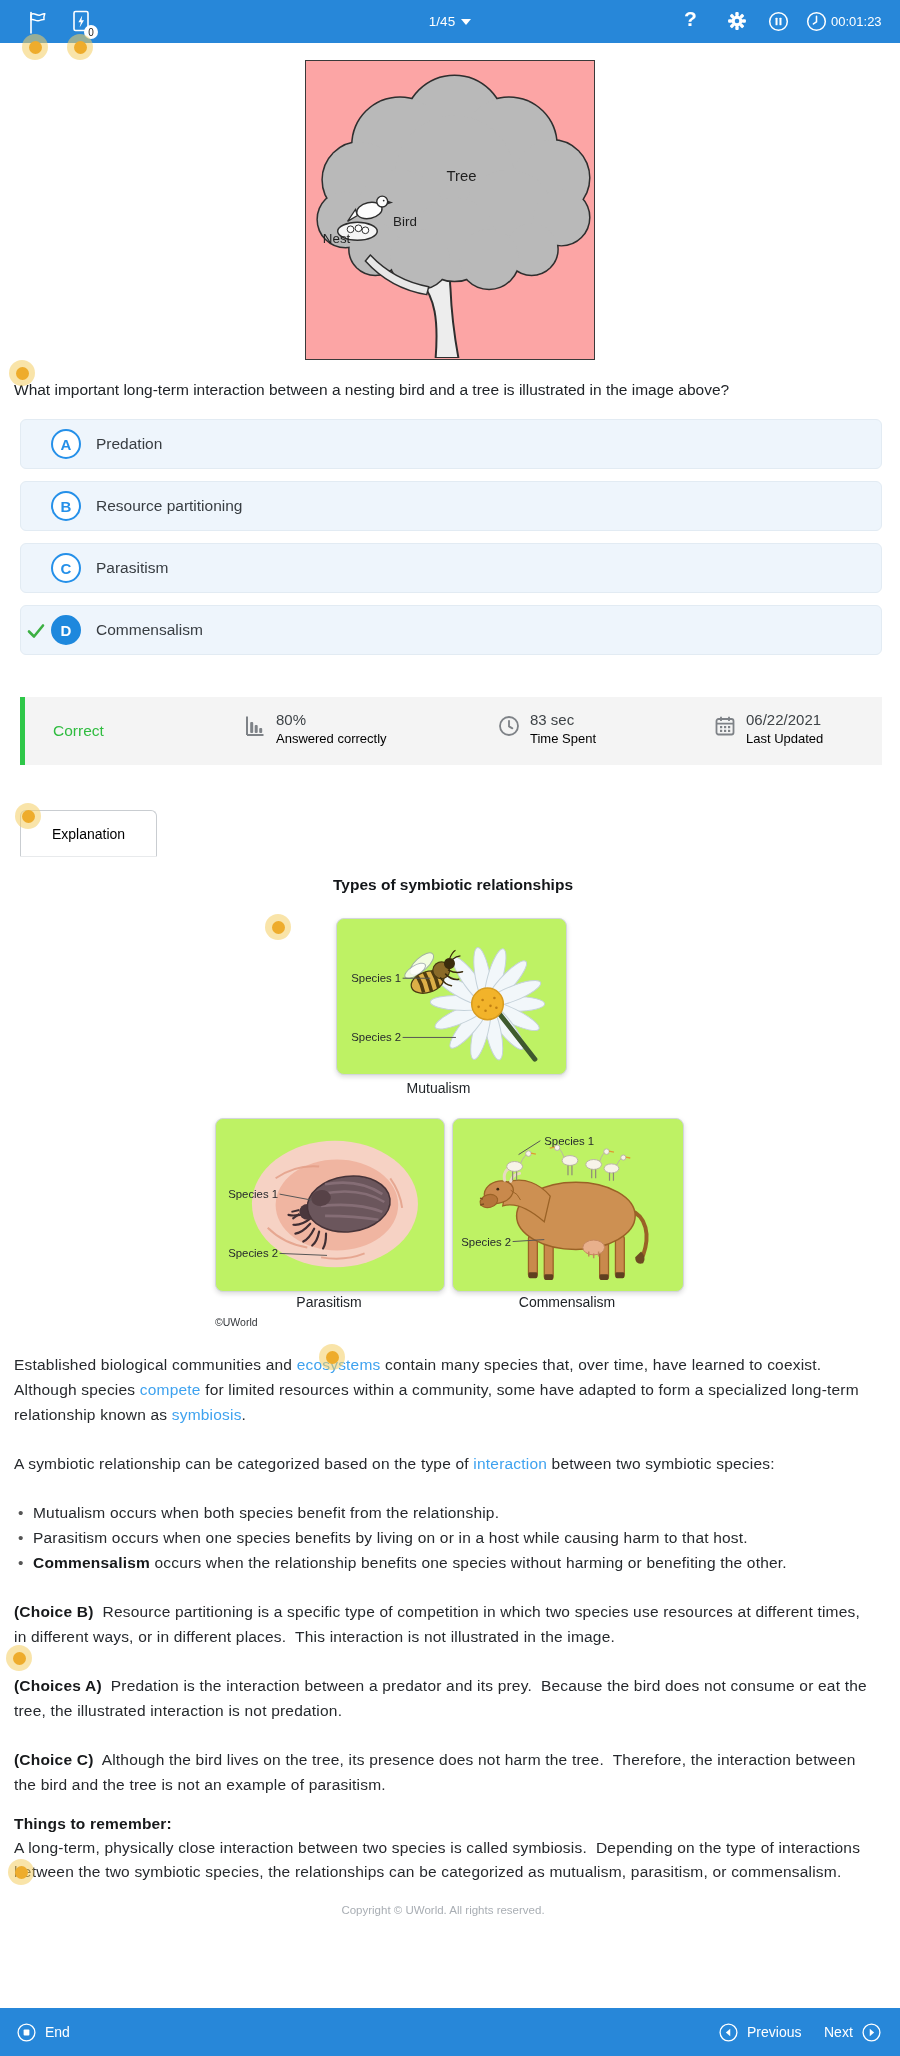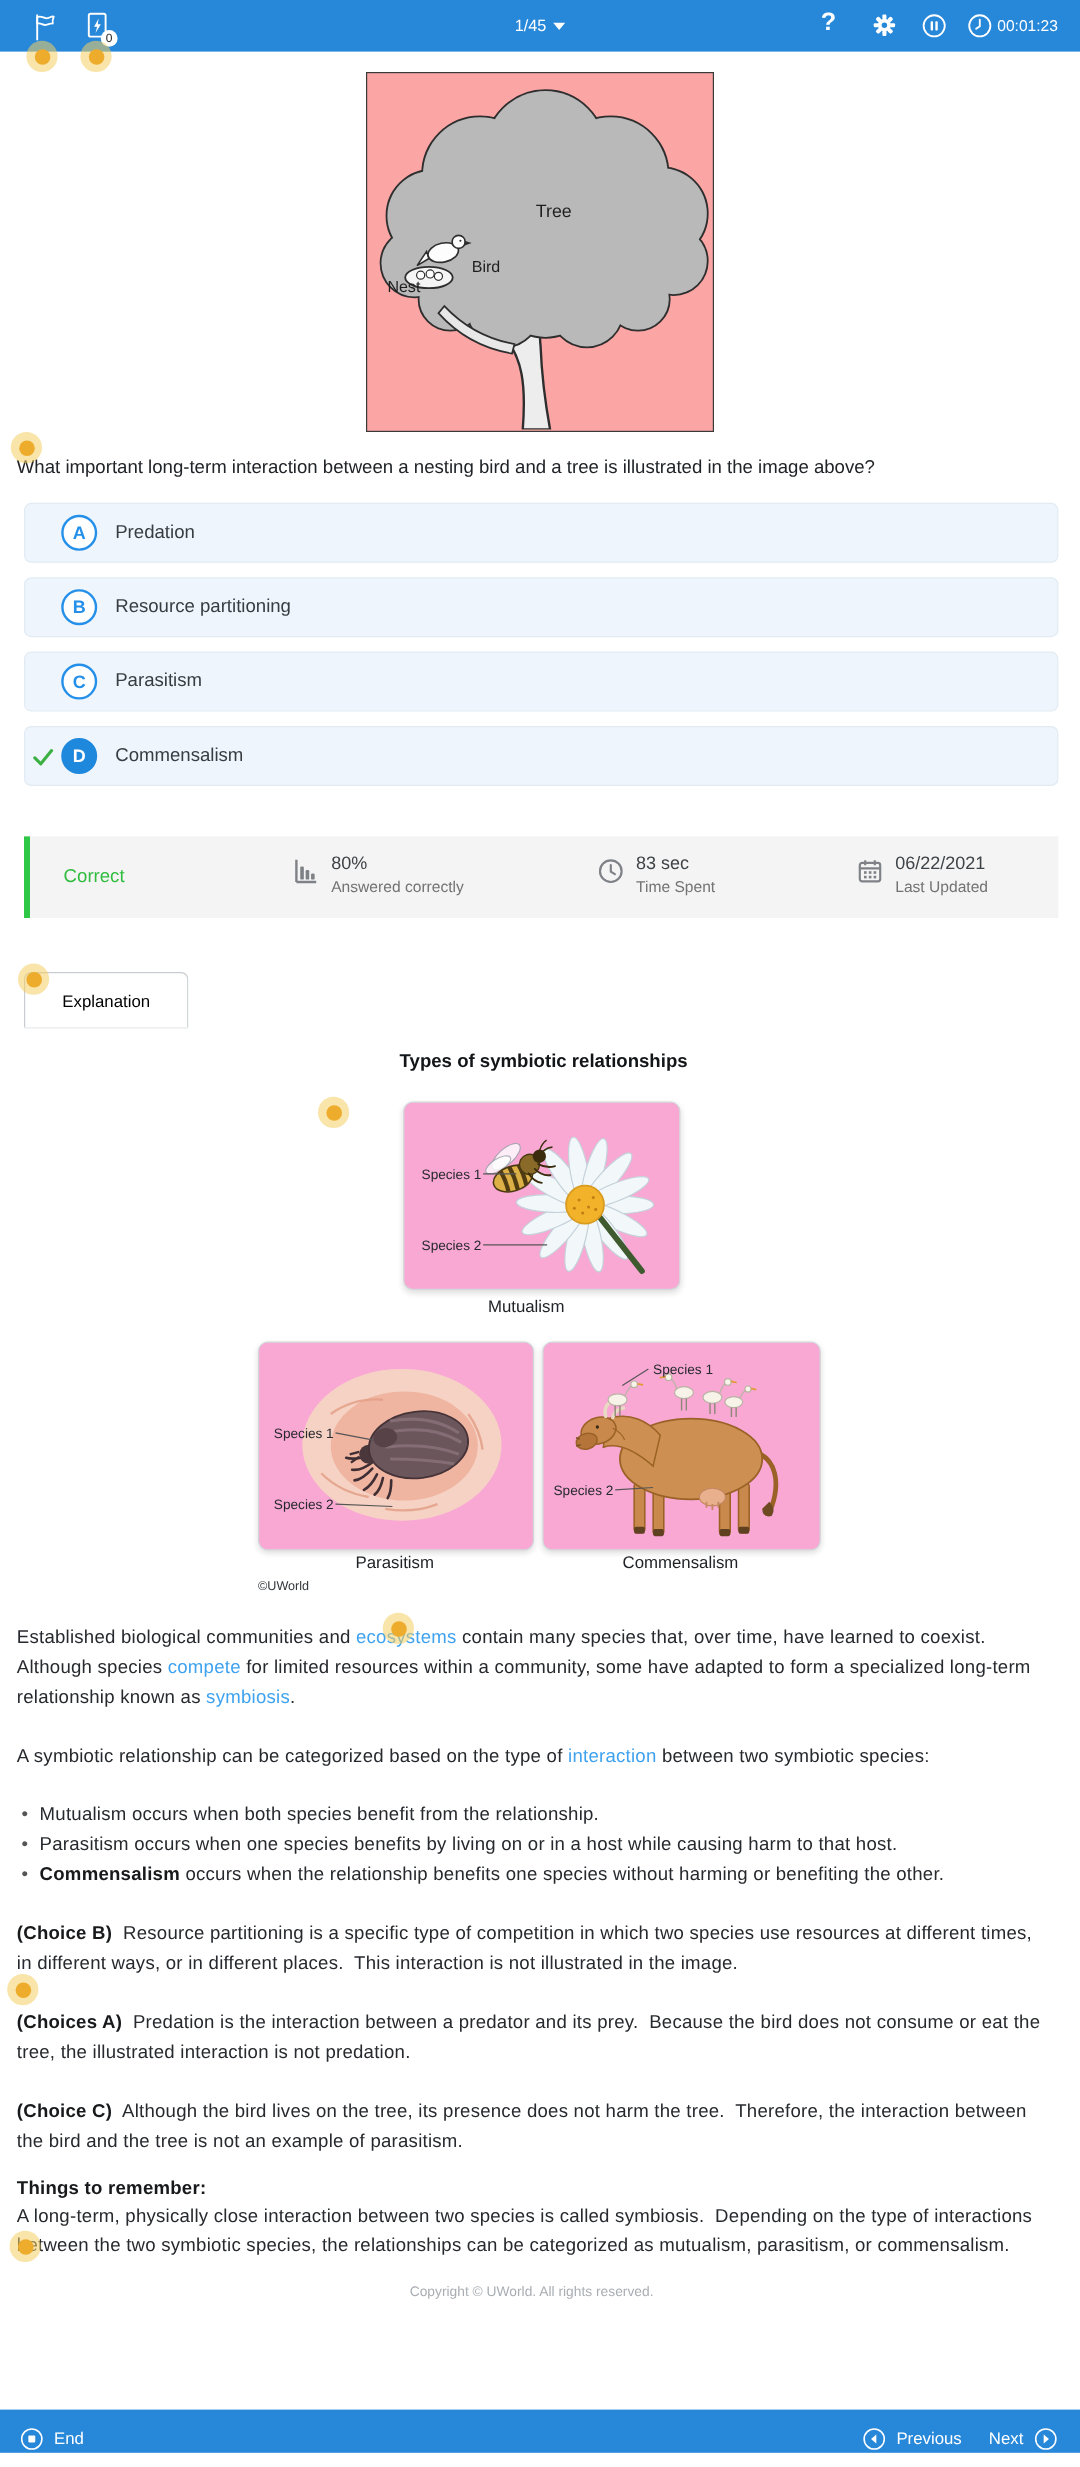--- a/index.html
+++ b/index.html
@@ -35,46 +35,46 @@
   .choice .label{margin-left:15px;font-size:15.5px;color:#383d42;}
   .choice .check{position:absolute;left:6px;top:16px;}
 
   
   .result{position:absolute;left:20px;top:697px;width:862px;height:68px;background:#f4f4f4;
           border-left:5px solid #2ec748;box-sizing:border-box;}
   .result .status{position:absolute;left:28px;top:25px;font-size:15.5px;color:#2fbc3f;}
   .stat{position:absolute;top:14px;display:flex;gap:9px;}
   .stat .nums{display:flex;flex-direction:column;}
   .stat .val{font-size:15px;color:#3e4347;}
-  .stat .lab{font-size:13px;color:#737373;margin-top:3px;}
+  .stat .lab{font-size:13px;color:#000000;margin-top:3px;}
   .stat svg{margin-top:3px;}
 
   
   .tab{position:absolute;left:20px;top:810px;width:135px;height:45px;background:#fff;border:1px solid #c9cdd1;border-bottom:none;
        border-radius:6px 6px 0 0;display:flex;align-items:center;justify-content:center;font-size:14px;color:#000000;cursor:pointer;box-shadow:0 1px 0 #e8eaec;}
   .figtitle{position:absolute;left:0;top:876px;width:906px;text-align:center;font-weight:bold;font-size:15.5px;color:#131619;}
-  .card{position:absolute;background:#f9a8d4;border:1px solid #d2d6da;border-radius:8px;box-shadow:0 2px 5px rgba(0,0,0,.14);overflow:hidden;}
+  .card{position:absolute;background:#bef264;border:1px solid #d2d6da;border-radius:8px;box-shadow:0 2px 5px rgba(0,0,0,.14);overflow:hidden;}
   .caption{position:absolute;text-align:center;font-size:14px;color:#202428;}
   .credit{position:absolute;left:215px;top:1316px;font-size:10.5px;color:#33363a;}
 
   .exp-text{position:absolute;left:14px;top:1352px;width:858px;font-size:15.5px;line-height:25px;letter-spacing:.2px;color:#26292d;}
   .exp-text p{margin:0 0 24px 0;white-space:pre-wrap;}
   .bullets{margin:0 0 24px 0;}
   .bullet{display:flex;}
   .bullet .bdot{flex:0 0 19px;padding-left:4px;box-sizing:border-box;color:#555;}
   .bullet .btxt{white-space:pre-wrap;}
   .seg-bold{font-weight:bold;color:#17191b;}
   .seg-link{color:#3ea2ef;cursor:pointer;}
   .p-choiceC{margin-bottom:14px !important;}
   .things-h{margin:0 !important;font-weight:bold;color:#17191b;}
   .things-b{margin:0 !important;line-height:24px;}
   .copyright{margin:14px 0 0 0 !important;text-align:center;font-size:11.5px;letter-spacing:0;color:#a9aeb4;}
 
   
-  .bottombar{position:absolute;left:0;top:2008px;width:900px;height:36px;background:#2787d9;}
+  .bottombar{position:absolute;left:0;top:2008px;width:900px;height:48px;background:#2787d9;}
   .navbtn{position:absolute;display:flex;align-items:center;gap:8px;color:#fff;font-size:14px;cursor:pointer;top:0;height:48px;}
 </style>
 </head>
 <body>
 
 <div class="topbar">
   <svg class="abs" style="left:26px;top:9px" width="24" height="26" viewBox="0 0 24 26">
     <path d="M5,24V3.6" stroke="#fff" stroke-width="1.6" stroke-linecap="round" fill="none"></path>
     <path d="M5,5.4 C8.4,3.2 10.8,7 13.6,6.2 C16,5.5 17,4.3 18.8,4.8 C18.1,6.6 17.4,8.2 18,10.6 C15.8,10.2 14.6,11.4 12.2,11.8 C9.4,12.2 7.8,9.6 5,10.8Z" fill="none" stroke="#fff" stroke-width="1.5" stroke-linejoin="round"></path>
   </svg>

